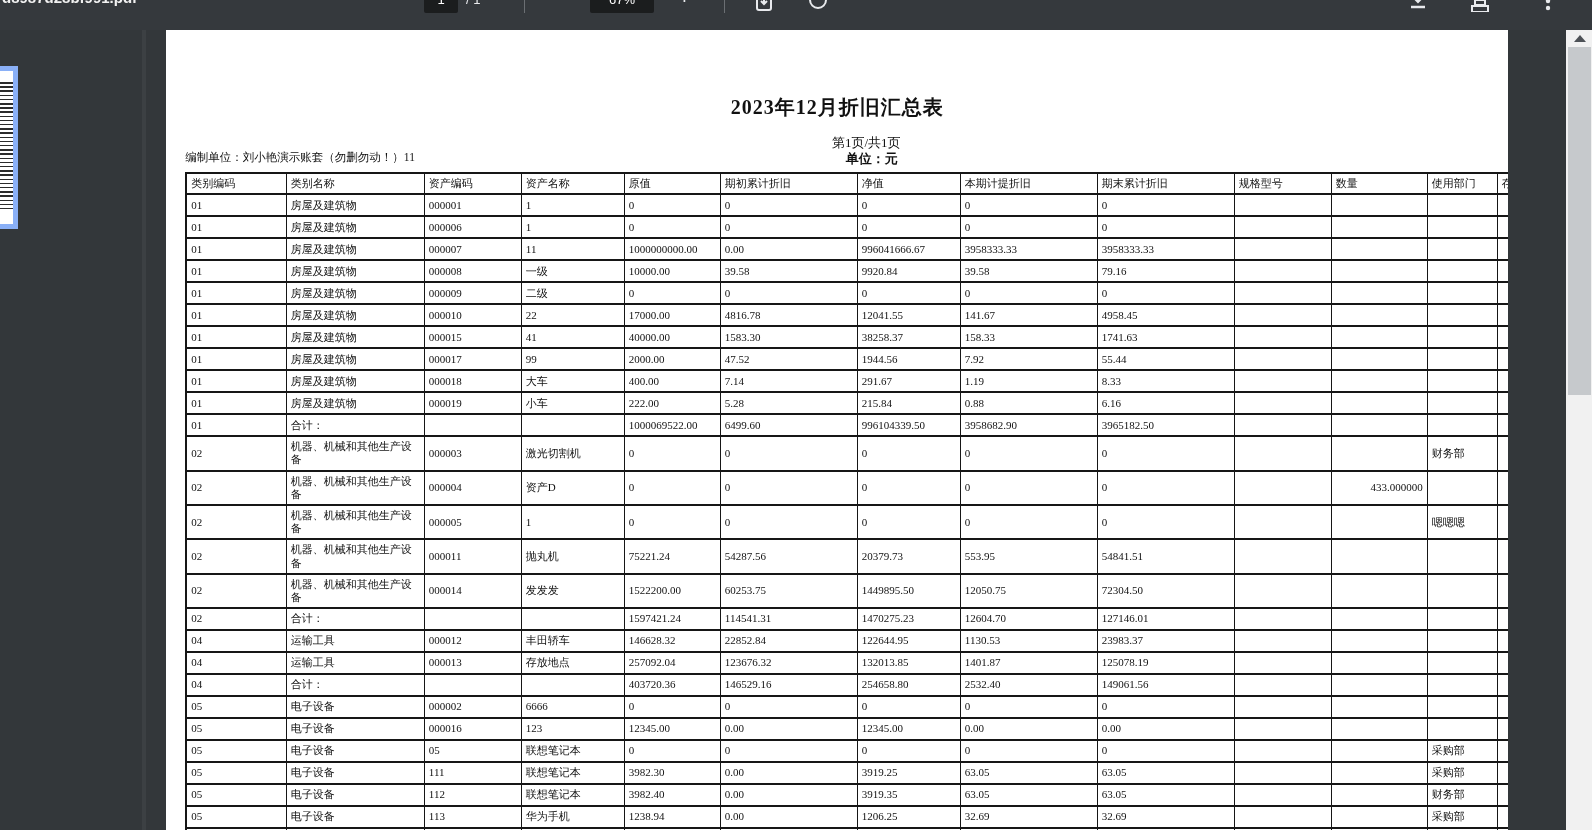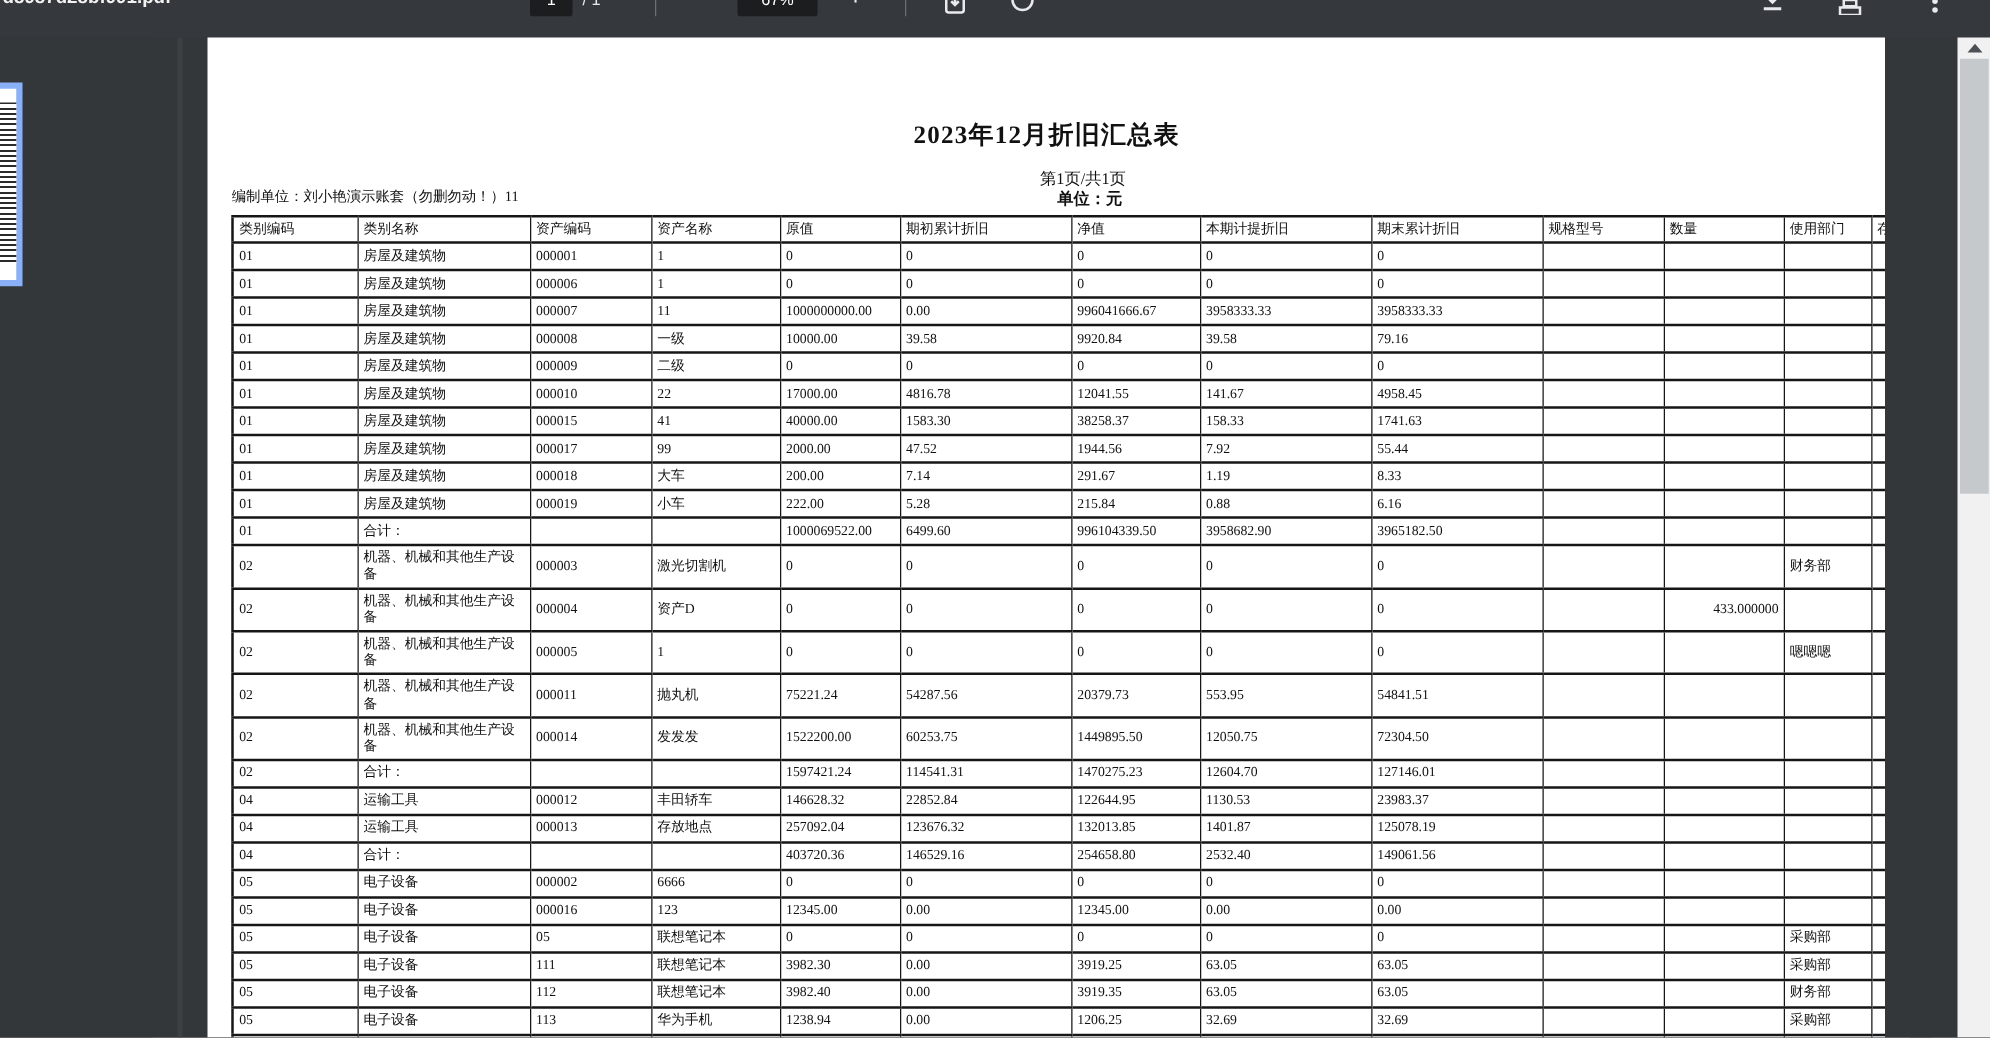--- a/index.html
+++ b/index.html
@@ -277,21 +277,21 @@
             <td></td>
             <td class="num-right"></td>
             <td></td>
             <td></td>
           </tr>
           <tr>
             <td>01</td>
             <td>房屋及建筑物</td>
             <td>000018</td>
             <td>大车</td>
-            <td>200.00</td>
+            <td>400.00</td>
             <td>7.14</td>
             <td>291.67</td>
             <td>1.19</td>
             <td>8.33</td>
             <td></td>
             <td class="num-right"></td>
             <td></td>
             <td></td>
           </tr>
           <tr>

